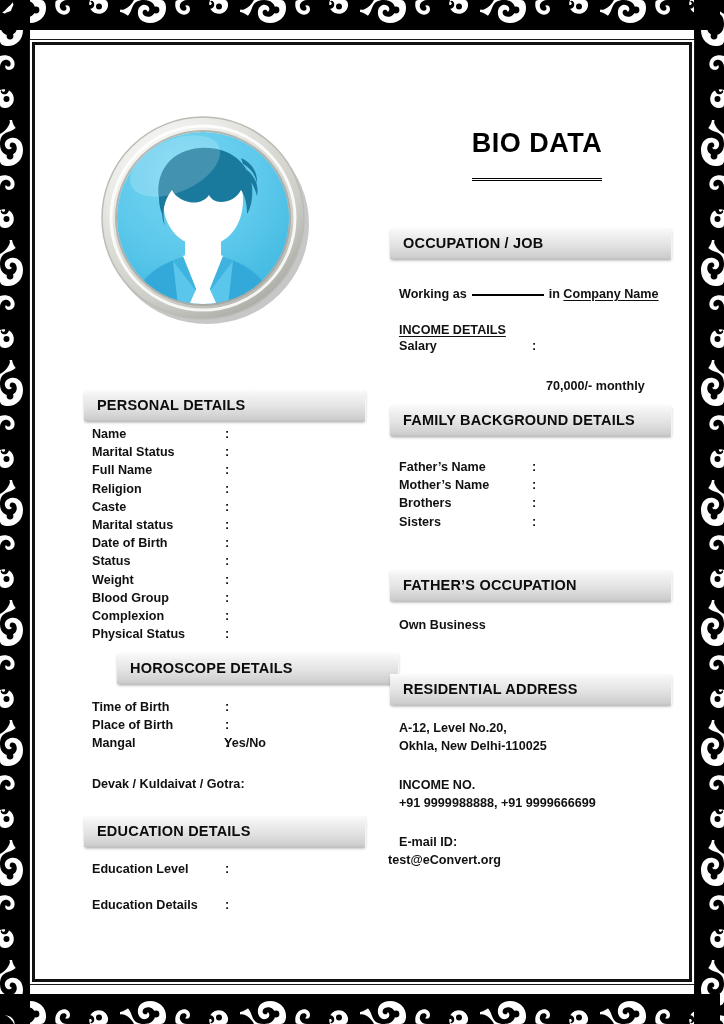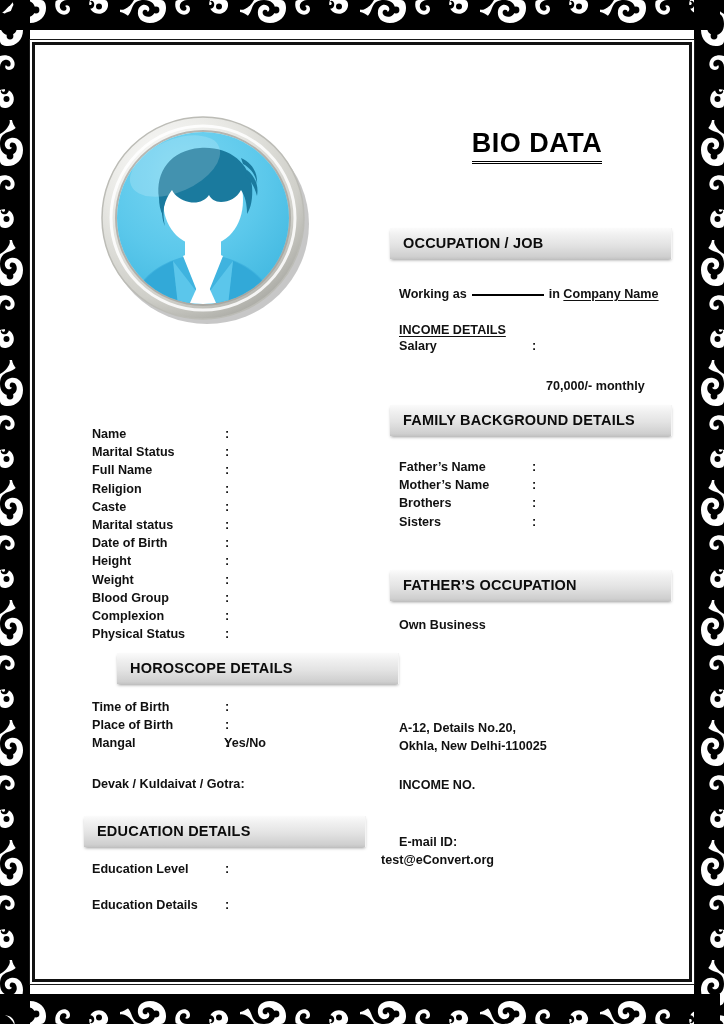--- a/index.html
+++ b/index.html
@@ -71,21 +71,21 @@
     text-align:center;
     font-size:27px;
     font-weight:bold;
     letter-spacing:.5px;
     color:#000;
     font-family:"Liberation Sans", sans-serif;
   }
   .bio-title span{
     display:inline-block;
     border-bottom:3px double #000;
-    padding-bottom:2px;
+    padding-bottom:19px;
     line-height:1.1;
   }
 
   
   .sec-bar{
     position:absolute;
     width:282px;
     height:31px;
     background:linear-gradient(to bottom,#fbfbfb 0%,#f0f0f0 22%,#e3e3e3 55%,#cfcfcf 92%,#c4c4c4 100%);
     border-right:1px solid #f4f4f4;
@@ -334,20 +334,23 @@
     <div class="plain-line u-line" style="left:359px;top:271px;">INCOME DETAILS</div>
 
     <div class="field-list" style="left:359px;top:289px;">
       <div class="field-row">
         <span class="f-label">Salary</span>
         <span class="f-colon" style="left:133px;">:</span>
         <span class="f-value" style="left:147px;margin-top:40px;">70,000/- monthly</span>
       </div>
     </div>
 
+    <div class="sec-bar" style="left:44px;top:340px;">
+      <div class="sec-label">PERSONAL DETAILS</div>
+    </div>
 
     <div class="field-list" style="left:52px;top:377px;">
       <div class="field-row">
         <span class="f-label">Name</span>
         <span class="f-colon" style="left:133px;">:</span>
         <span class="f-value" style="left:147px;"></span>
       </div>
       <div class="field-row">
         <span class="f-label">Marital Status</span>
         <span class="f-colon" style="left:133px;">:</span>
@@ -372,21 +375,21 @@
         <span class="f-label">Marital status</span>
         <span class="f-colon" style="left:133px;">:</span>
         <span class="f-value" style="left:147px;"></span>
       </div>
       <div class="field-row">
         <span class="f-label">Date of Birth</span>
         <span class="f-colon" style="left:133px;">:</span>
         <span class="f-value" style="left:147px;"></span>
       </div>
       <div class="field-row">
-        <span class="f-label">Height</span>
+        <span class="f-label">Status</span>
         <span class="f-colon" style="left:133px;">:</span>
         <span class="f-value" style="left:147px;"></span>
       </div>
       <div class="field-row">
         <span class="f-label">Weight</span>
         <span class="f-colon" style="left:133px;">:</span>
         <span class="f-value" style="left:147px;"></span>
       </div>
       <div class="field-row">
         <span class="f-label">Blood Group</span>
@@ -454,28 +457,32 @@
       </div>
       <div class="field-row">
         <span class="f-label">Mangal</span>
         <span class="f-colon" style="left:133px;">:</span>
         <span class="f-value" style="left:132px;">Yes/No</span>
       </div>
     </div>
 
     <div class="plain-line" style="left:52px;top:725px;">Devak / Kuldaivat / Gotra:</div>
 
-
-    <div class="plain-line" style="left:359px;top:669px;">A-12, Details No.20,</div>
+    <div class="sec-bar" style="left:350px;top:624px;">
+      <div class="sec-label">RESIDENTIAL ADDRESS</div>
+    </div>
+
+    <div class="plain-line" style="left:359px;top:669px;">A-12, Level No.20,</div>
     <div class="plain-line" style="left:359px;top:687px;">Okhla, New Delhi-110025</div>
 
     <div class="plain-line" style="left:359px;top:726px;">INCOME NO.</div>
+    <div class="plain-line" style="left:359px;top:744px;">+91 9999988888, +91 9999666699</div>
 
     <div class="plain-line" style="left:359px;top:783px;">E-mail ID:</div>
-    <div class="plain-line" style="left:341px;top:801px;">test@eConvert.org</div>
+    <div class="plain-line" style="left:348px;top:801px;">test@eConvert.org</div>
 
     <div class="sec-bar" style="left:44px;top:766px;">
       <div class="sec-label">EDUCATION DETAILS</div>
     </div>
 
     <div class="field-list" style="left:52px;top:812px;">
       <div class="field-row" style="height:36px;">
         <span class="f-label">Education Level</span>
         <span class="f-colon" style="left:133px;">:</span>
         <span class="f-value" style="left:147px;"></span>

